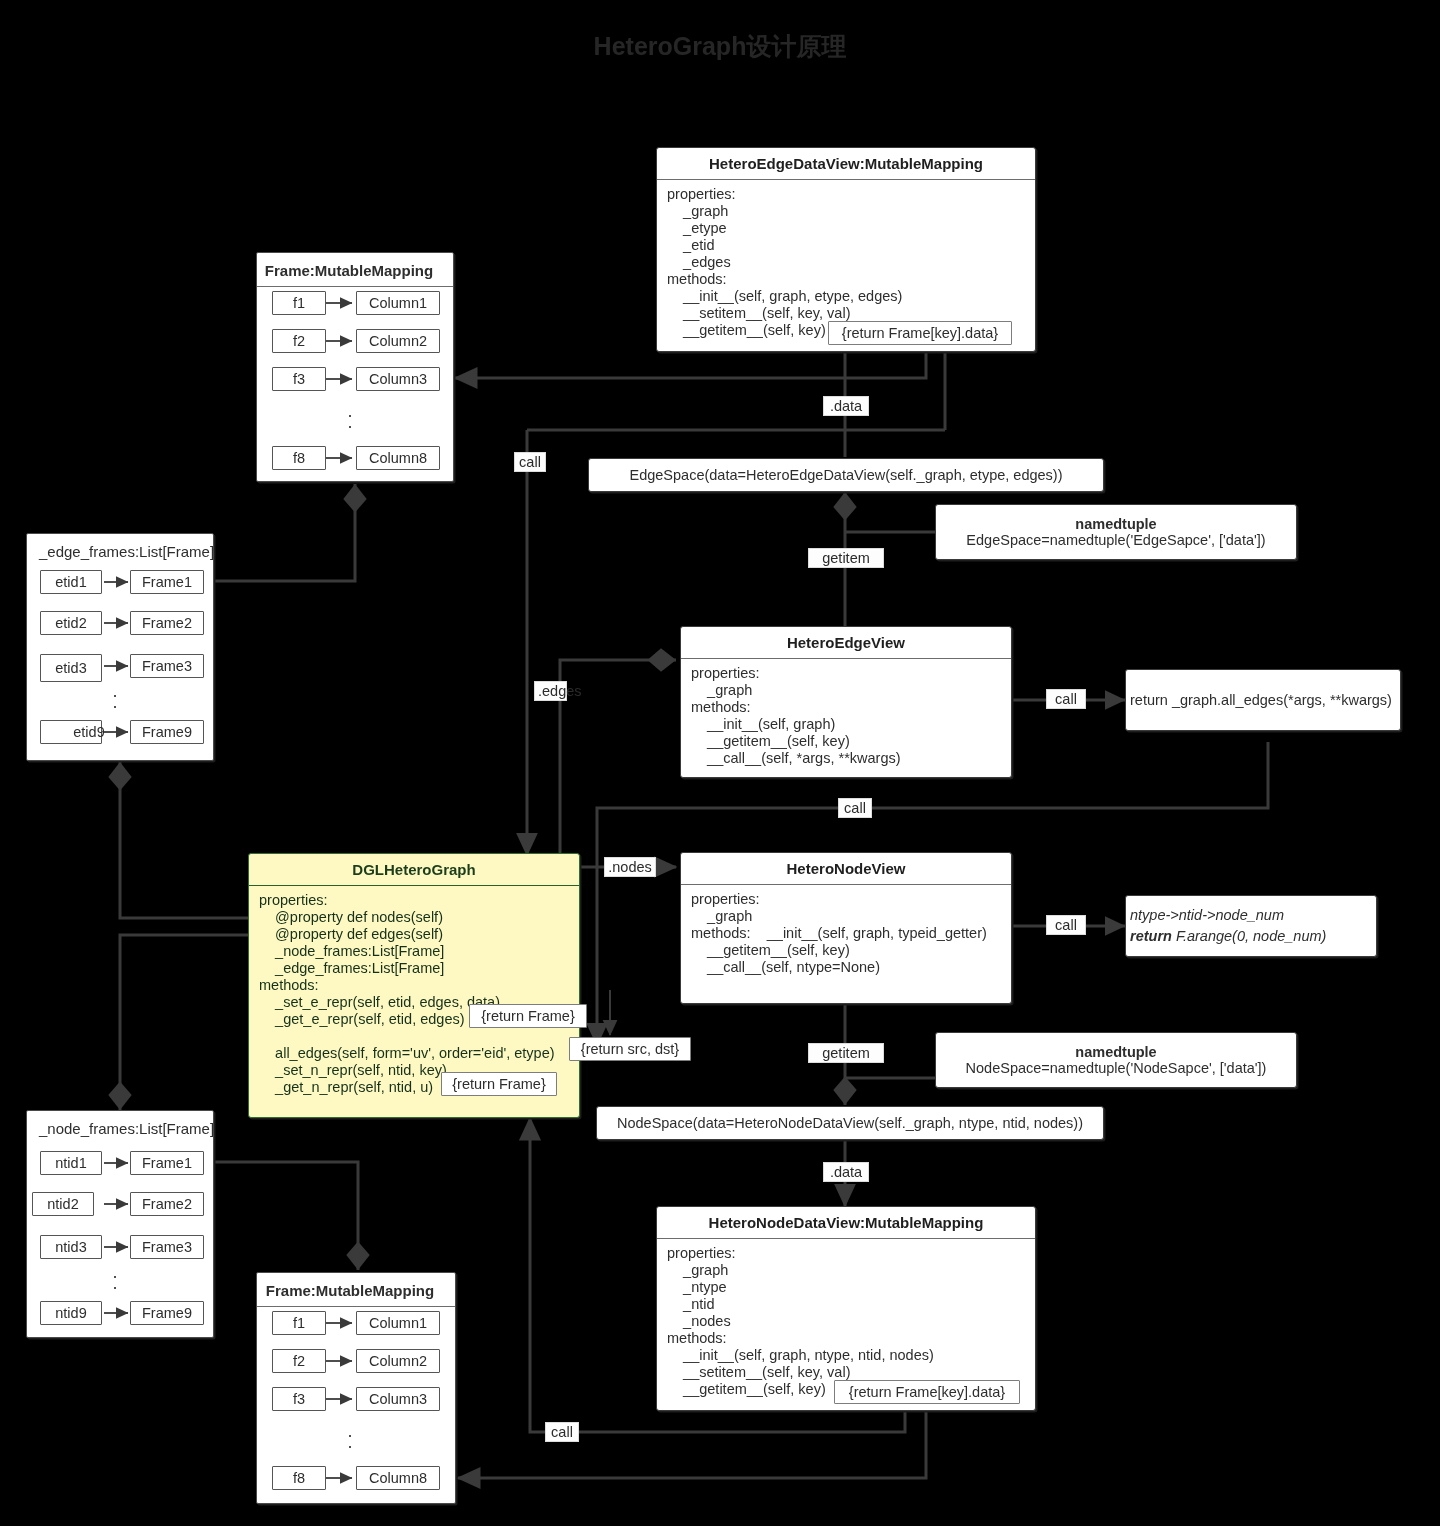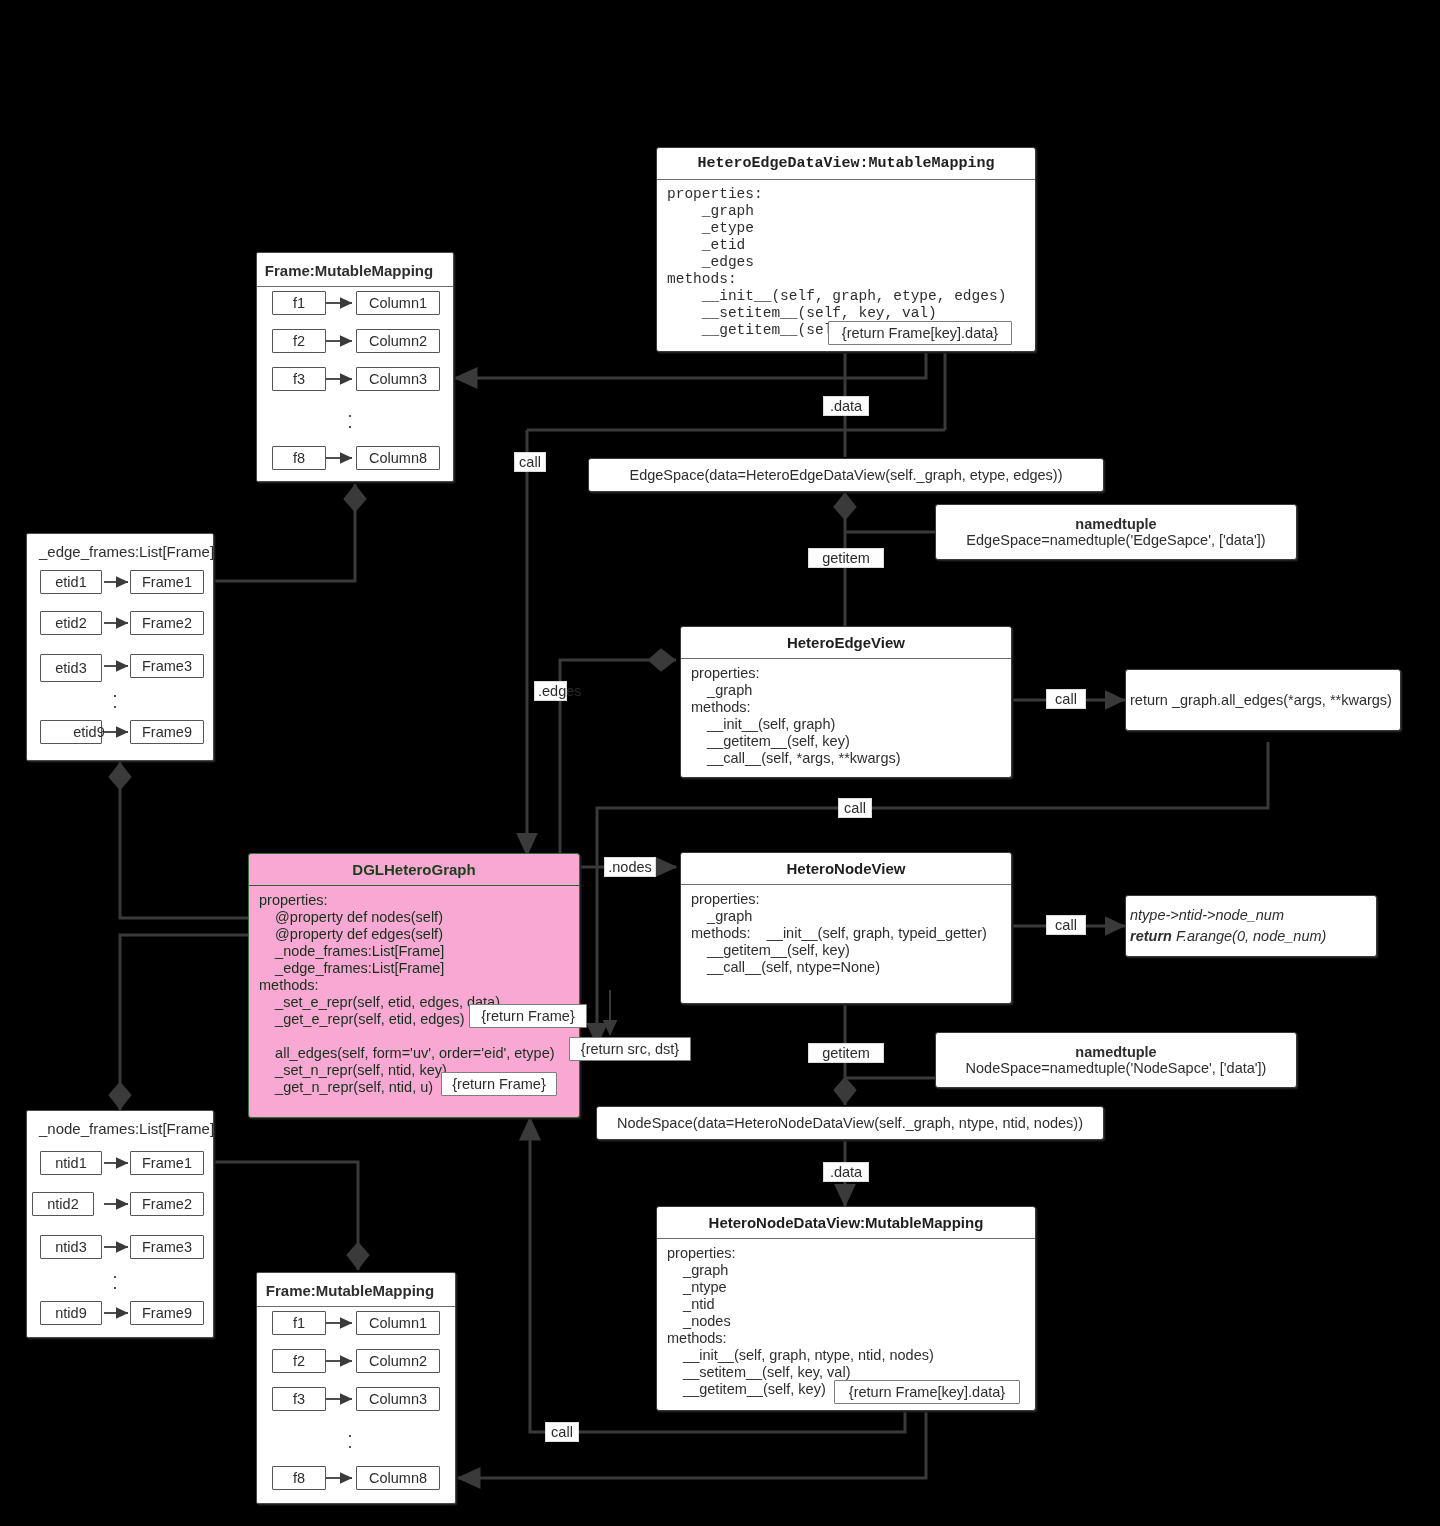--- a/index.html
+++ b/index.html
@@ -96,21 +96,21 @@
   }
   .dots{
     position:absolute;
     font-size:18px;line-height:11px;
     color:#333;text-align:center;
     letter-spacing:0;
   }
 
   
   .green{
-    background:#f9a8d4;
+    background:#fef9c3;
     border:1.5px solid #2f6f2f;
   }
   .green > .cls-title{
     border-bottom:1.2px solid #2b5f2b;
     color:#1b3d1b;
   }
   .green > .cls-body{color:#16301a;}
 
   
   .elabel{
@@ -199,22 +199,23 @@
       <path d="M212,1162 L358,1162 L358,1270" stroke-width="3" marker-end="url(#dia)"></path>
 
       <path d="M521,867 L521,1003" stroke-width="2" marker-end="url(#arr)"></path>
 
       <path d="M610,990 L610,1035" stroke-width="2" marker-end="url(#arr)"></path>
 
       <path d="M521,1118 L521,1097" stroke-width="2" marker-end="url(#arr)"></path>
     </g>
   </svg>
 
-
-  <div class="cls" style="left:656px;top:147px;width:380px;height:205px;font-family:Liberation Mono, monospace;">
+  <div class="title">HeteroGraph设计原理</div>
+
+  <div class="cls" style="left:656px;top:147px;width:380px;height:205px;">
     <div class="cls-title">HeteroEdgeDataView:MutableMapping</div>
     <div class="cls-body">properties:
     _graph
     _etype
     _etid
     _edges
 methods:
     __init__(self, graph, etype, edges)
     __setitem__(self, key, val)
     __getitem__(self, key)</div>

